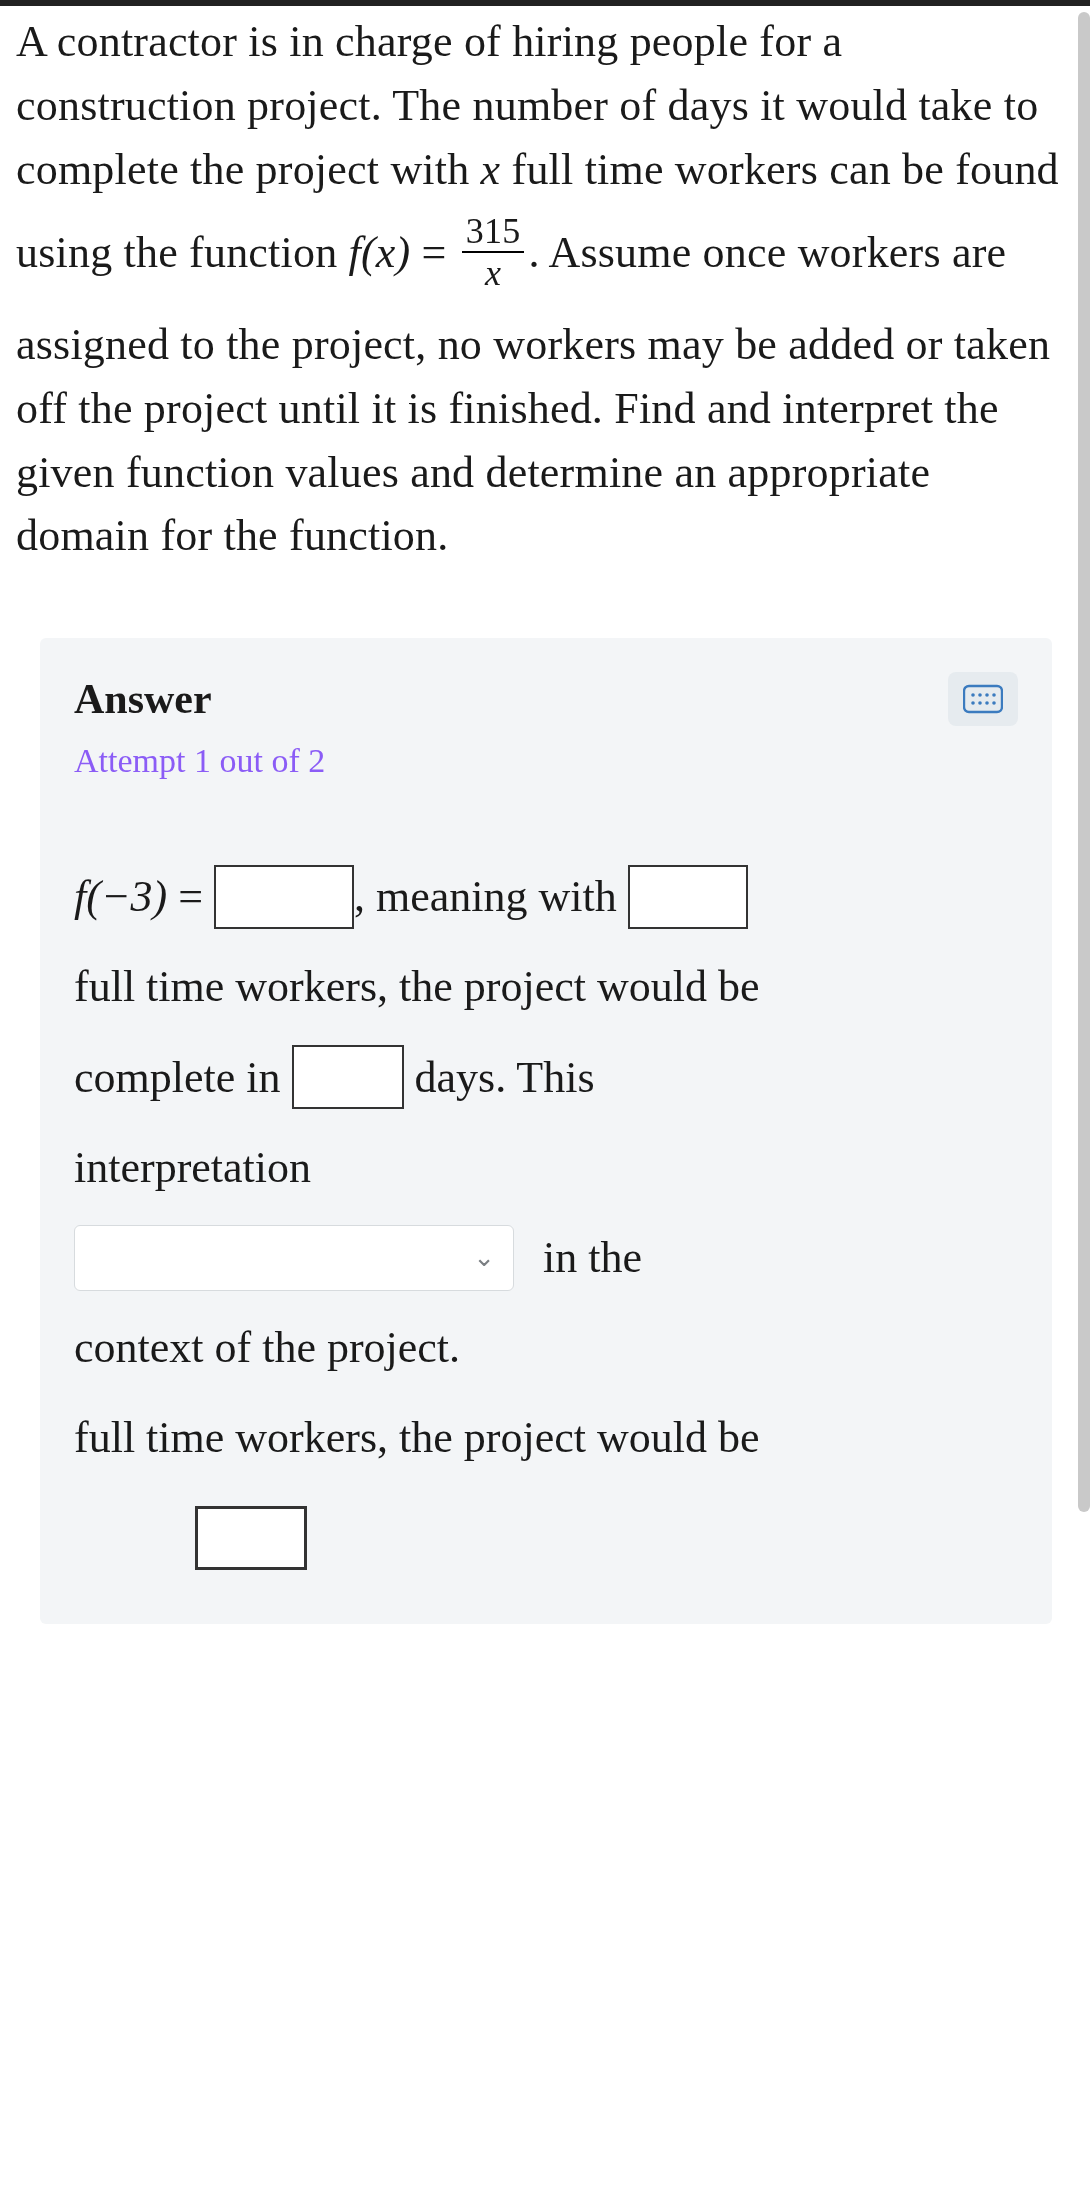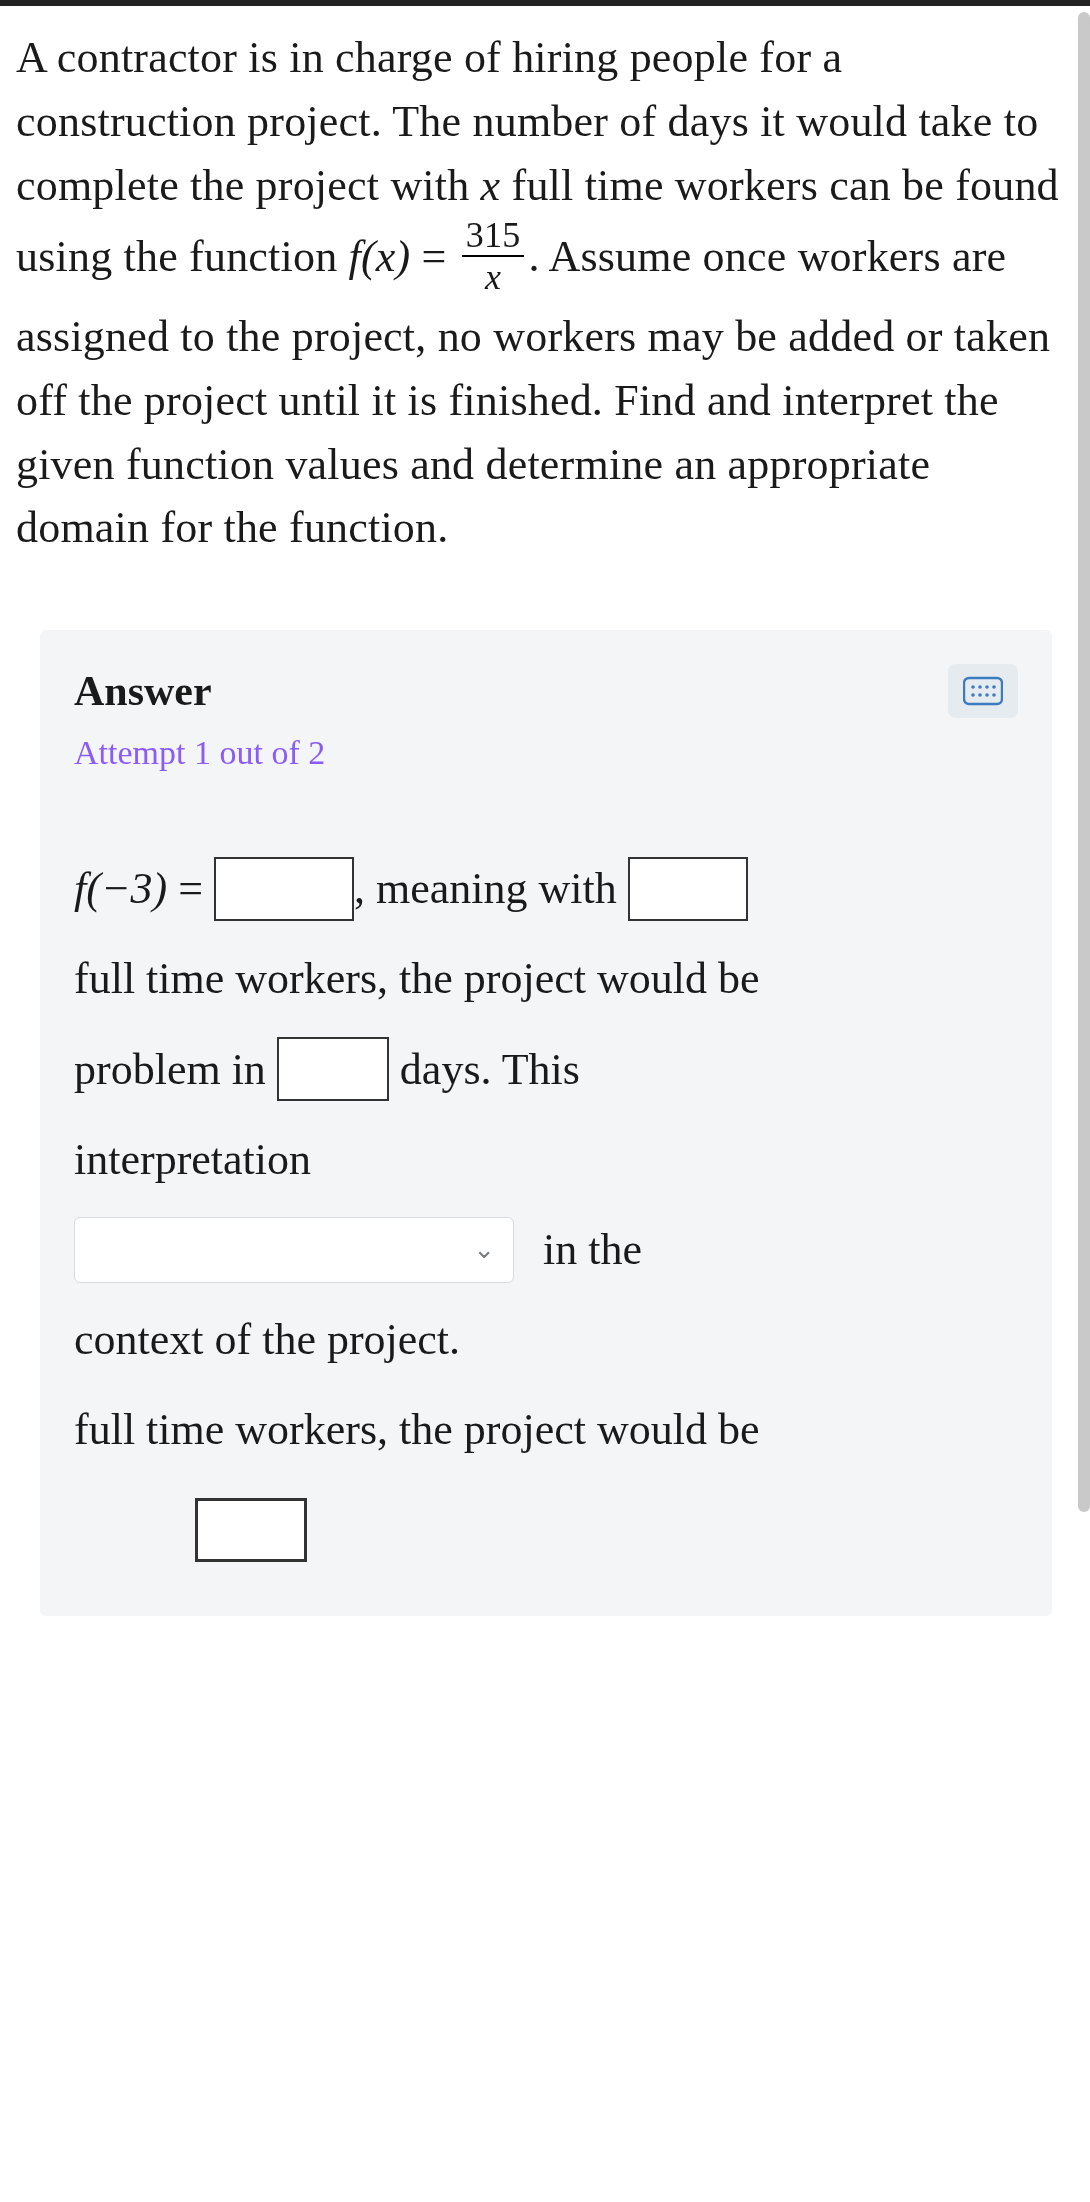--- a/index.html
+++ b/index.html
@@ -12,21 +12,21 @@
   .page {
     width: 1090px;
     height: 2202px;
     position: relative;
     overflow: hidden;
     border-top: 6px solid #222;
   }
   .scroll-area {
     position: absolute;
     top: 0; left: 0; right: 14px; bottom: 0;
-    padding: 20px 8px 0 16px;
+    padding: 4px 8px 0 16px;
   }
   .scrollbar {
     position: absolute;
     right: 0; top: 6px;
     width: 12px;
     height: 1500px;
     background: #c9c9c9;
     border-radius: 6px;
   }
   .question {
@@ -36,21 +36,21 @@
   }
   .fn { font-style: italic; font-family: 'Times New Roman', serif; }
   .frac {
     display: inline-block;
     vertical-align: middle;
     text-align: center;
     font-family: 'Times New Roman', serif;
     line-height: 1.05;
     position: relative;
     top: -4px;
-    margin: 4px 4px;
+    margin: 16px 4px;
   }
   .frac .num { display: block; font-size: 36px; border-bottom: 2px solid #000; padding: 0 4px; }
   .frac .den { display: block; font-size: 36px; font-style: italic; padding-top: 2px; }
   .answer-box {
     margin: 70px 16px 0 24px;
     background: #f3f5f7;
     border-radius: 6px;
     padding: 34px 34px 40px 34px;
   }
   .ans-header {
@@ -153,21 +153,21 @@
 
       <div class="work">
 
         <span class="row">
           <span class="mathv">f(−3)</span><span class="eq"> = </span><span class="blank w1"></span><span>, meaning with </span><span class="blank w2"></span>
         </span>
 
         <span class="row">full time workers, the project would be</span>
 
         <span class="row">
-          <span>problem in </span><span class="blank w3"></span> <span> days. This</span>
+          <span>complete in </span><span class="blank w3"></span> <span> days. This</span>
         </span>
 
         <span class="row">interpretation</span>
 
         <span class="row">
           <span class="sel">
             <span class="chev">⌄</span>
           </span><span> in the</span>
         </span>
 

